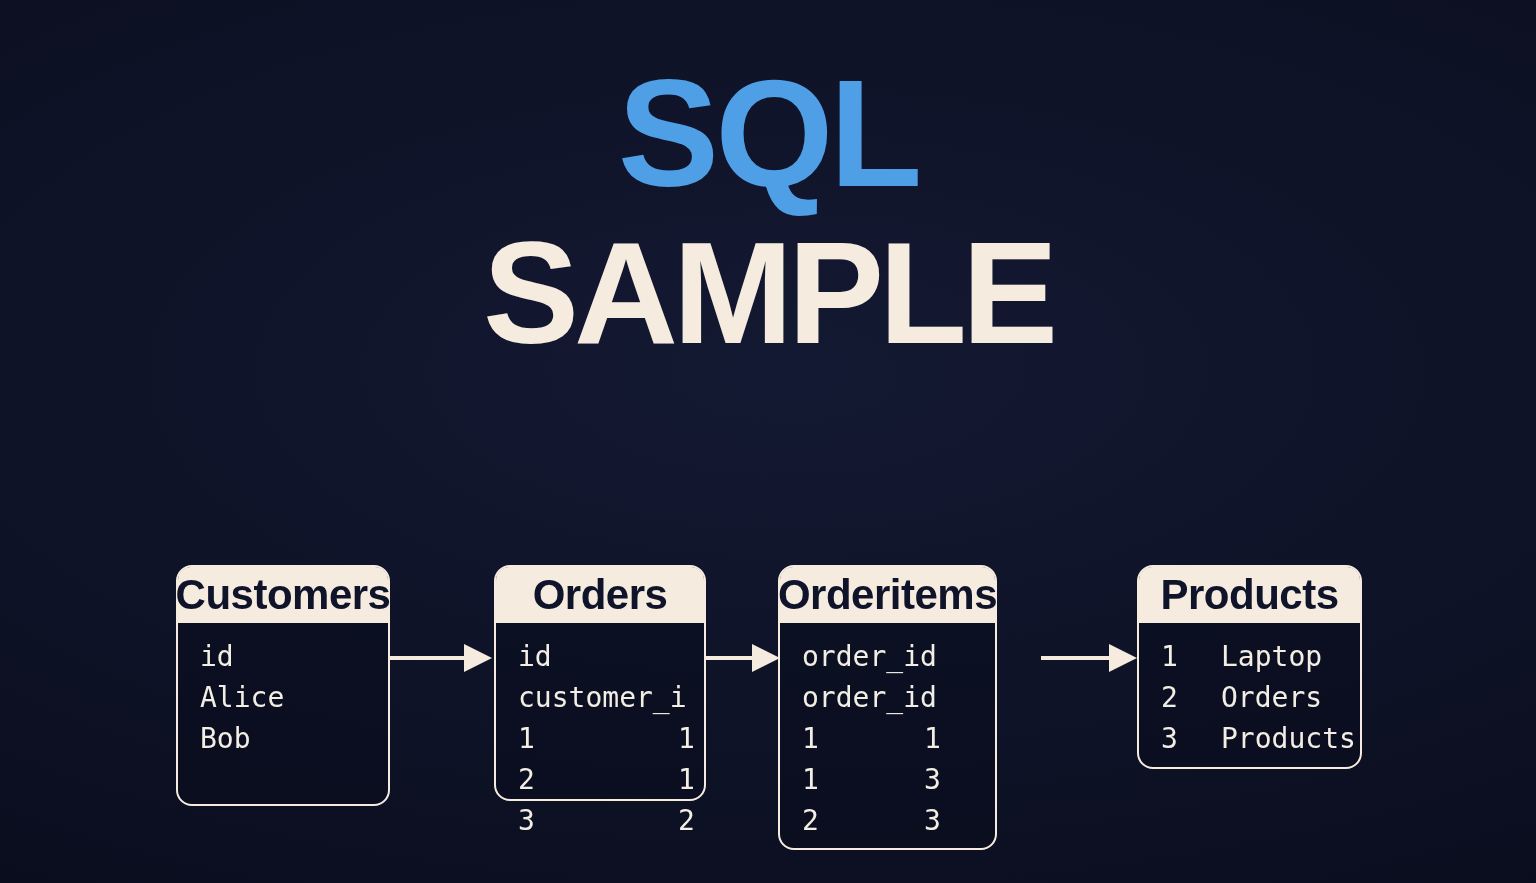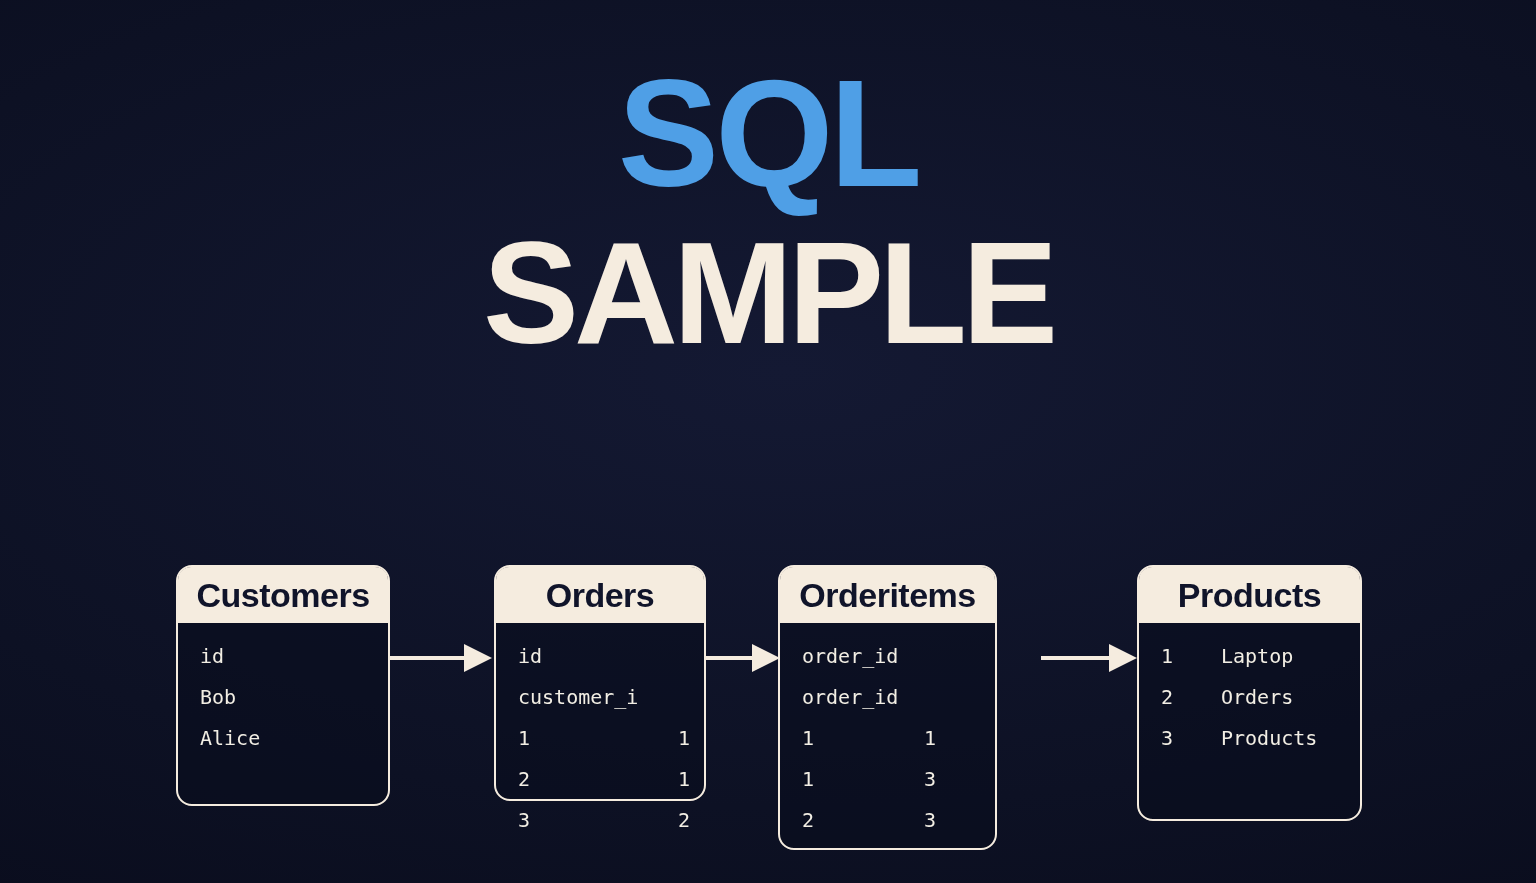--- a/index.html
+++ b/index.html
@@ -38,35 +38,35 @@
     box-sizing:border-box;
     border:2px solid var(--cream);
     border-radius:16px;
     background:rgba(10,13,29,.55);
   }
   .db-header{
     height:56px;
     background:var(--cream);
     border-radius:13px 13px 0 0;
     color:var(--header-text);
-    font-weight:bold;font-size:34px;letter-spacing:-0.5px;
+    font-weight:bold;font-size:42px;letter-spacing:-0.5px;
     display:flex;align-items:center;justify-content:center;
   }
   .db-body{
     padding:13px 0 0 22px;
     font-family:"DejaVu Sans Mono", monospace;
-    font-size:20px;
+    font-size:28px;
     color:var(--table-text);
   }
   .db-row{position:relative;height:41px;line-height:41px;white-space:pre;overflow:hidden;}
   .col2{position:absolute;top:0;}
   .t-customers{left:176px;top:565px;width:214px;height:241px;}
   .t-orders{left:494px;top:565px;width:212px;height:236px;}
   .t-orderitems{left:778px;top:565px;width:219px;height:285px;}
-  .t-products{left:1137px;top:565px;width:225px;height:256px;}
+  .t-products{left:1137px;top:565px;width:225px;height:204px;}
   .t-orders .col2{left:160px;}
   .t-orderitems .col2{left:122px;}
   .t-products .col2{left:60px;}
   
   .arrow{position:absolute;top:644px;height:28px;}
   .a1{left:390px;width:102px;}
   .a2{left:706px;width:74px;}
   .a3{left:1041px;width:96px;}
   .arrow-line{
     position:absolute;left:0;right:24px;top:12px;height:4px;
@@ -89,22 +89,22 @@
     <div class="title-sql">SQL</div>
     <div class="title-line">SAMPLE</div>
   </div>
 
   <div>
 
     <div class="db-table t-customers">
       <div class="db-header">Customers</div>
       <div class="db-body">
           <div class="db-row"><span class="col1">id</span></div>
+          <div class="db-row"><span class="col1">Alice</span></div>
           <div class="db-row"><span class="col1">Bob</span></div>
-          <div class="db-row"><span class="col1">Alice</span></div>
         </div>
     </div>
 
     <div class="arrow a1">
       <div class="arrow-line"></div>
       <div class="arrow-head"></div>
     </div>
 
     <div class="db-table t-orders">
       <div class="db-header">Orders</div>

